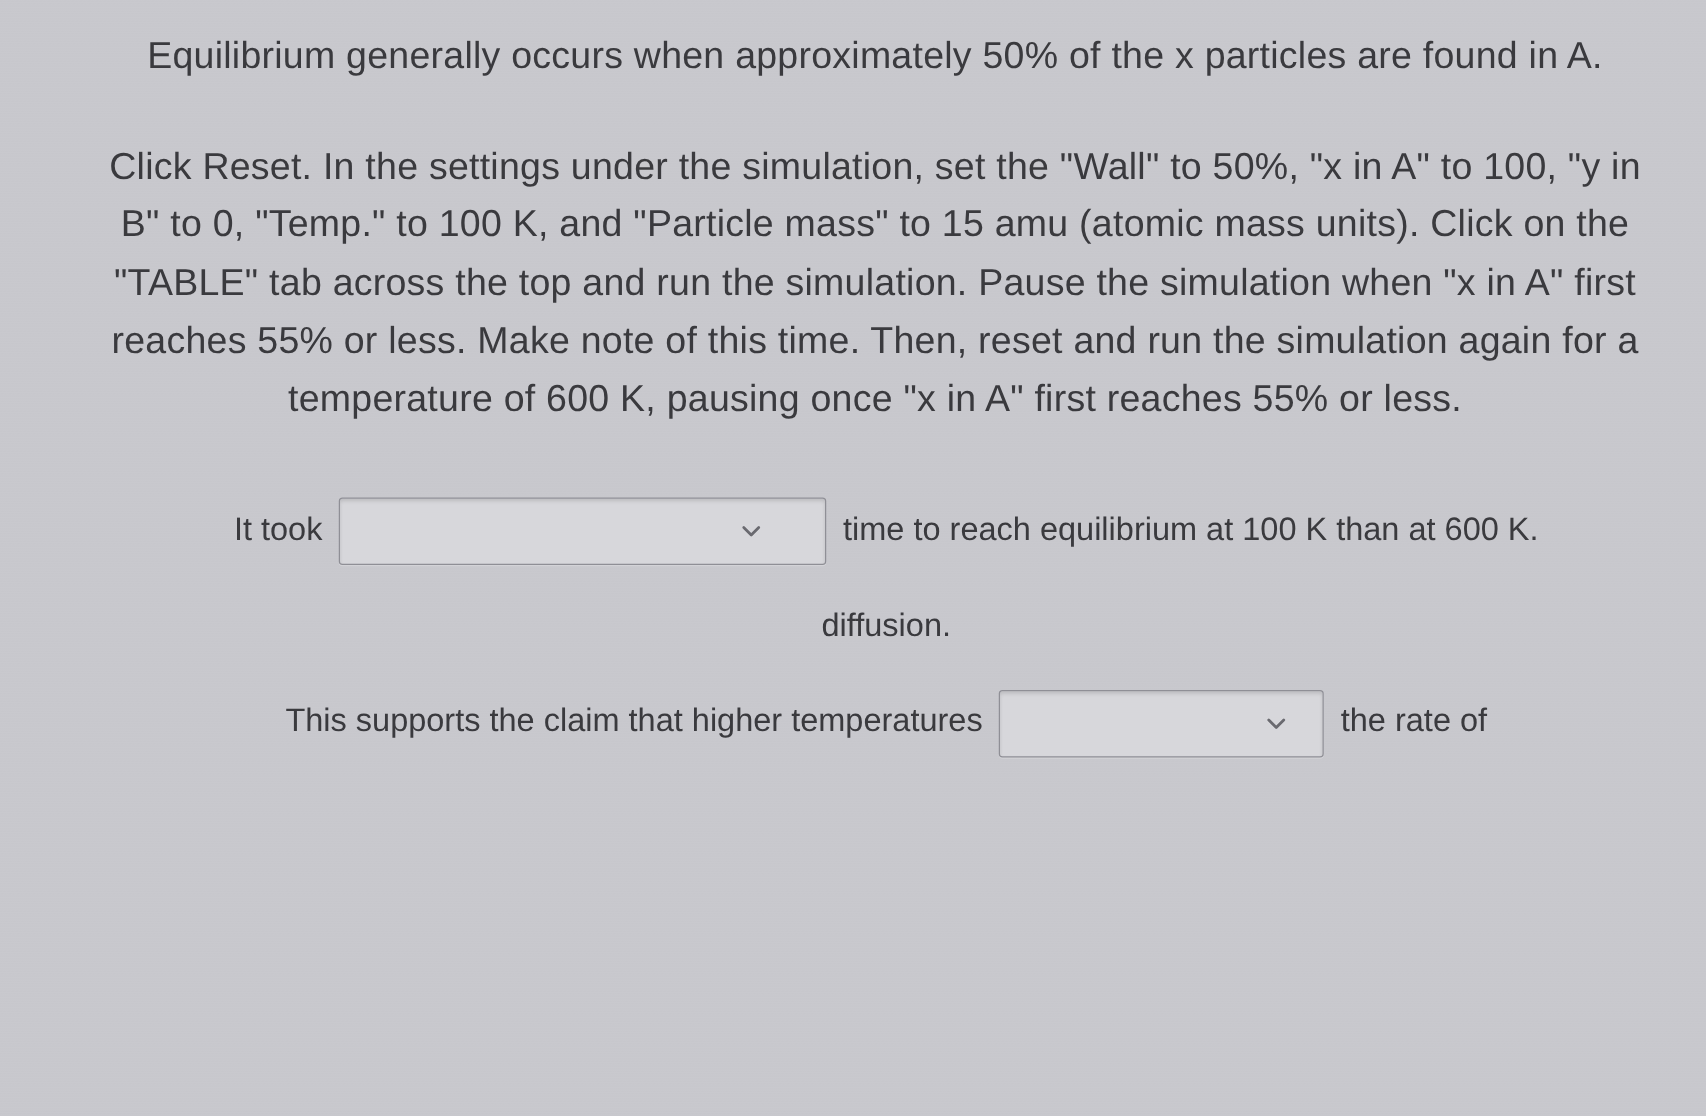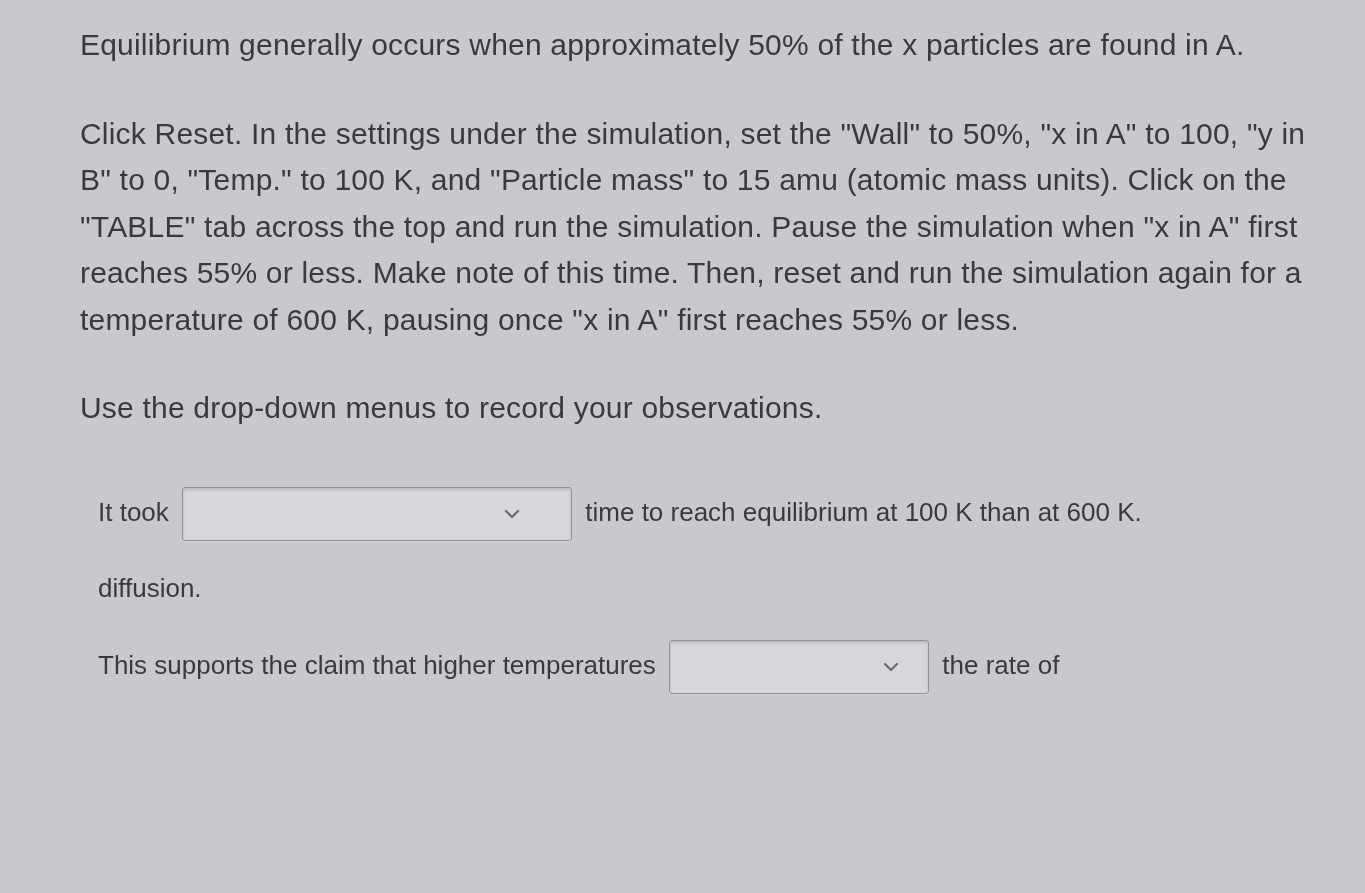--- a/index.html
+++ b/index.html
@@ -17,20 +17,21 @@
       #c7c7cc 2px
     );
     font-family: Arial, Helvetica, sans-serif;
     color: #3a3a3e;
   }
   .page {
     padding: 22px 45px 20px 80px;
     box-sizing: border-box;
     width: 100%;
     height: 100%;
+    text-align: center;
   }
   .para {
     font-size: 30px;
     line-height: 1.55;
     margin-bottom: 42px;
     letter-spacing: 0.2px;
   }
   .fill-block {
     font-size: 26px;
     line-height: 2.95;
@@ -74,23 +75,20 @@
 <div class="page">
 
   <div class="para">
     <span class="txt">Equilibrium generally occurs when approximately 50% of the x particles are found in A.</span>
   </div>
 
   <div class="para">
     <span class="txt">Click Reset. In the settings under the simulation, set the "Wall" to 50%, "x in A" to 100, "y in B" to 0, "Temp." to 100 K, and "Particle mass" to 15 amu (atomic mass units). Click on the "TABLE" tab across the top and run the simulation. Pause the simulation when "x in A" first reaches 55% or less. Make note of this time. Then, reset and run the simulation again for a temperature of 600 K, pausing once "x in A" first reaches 55% or less.</span>
   </div>
 
-  <div class="para">
-    <span class="txt">Use the drop-down menus to record your observations.</span>
-  </div>
 
   <div class="fill-block">
 
     <div class="fill-line">
       <span class="txt">It took</span>
       <span class="dropdown wide">
         <span class="txt"></span>
         <span class="chev">
           <svg viewBox="0 0 18 18">
               <path d="M3 6 L9 12 L15 6"></path>

